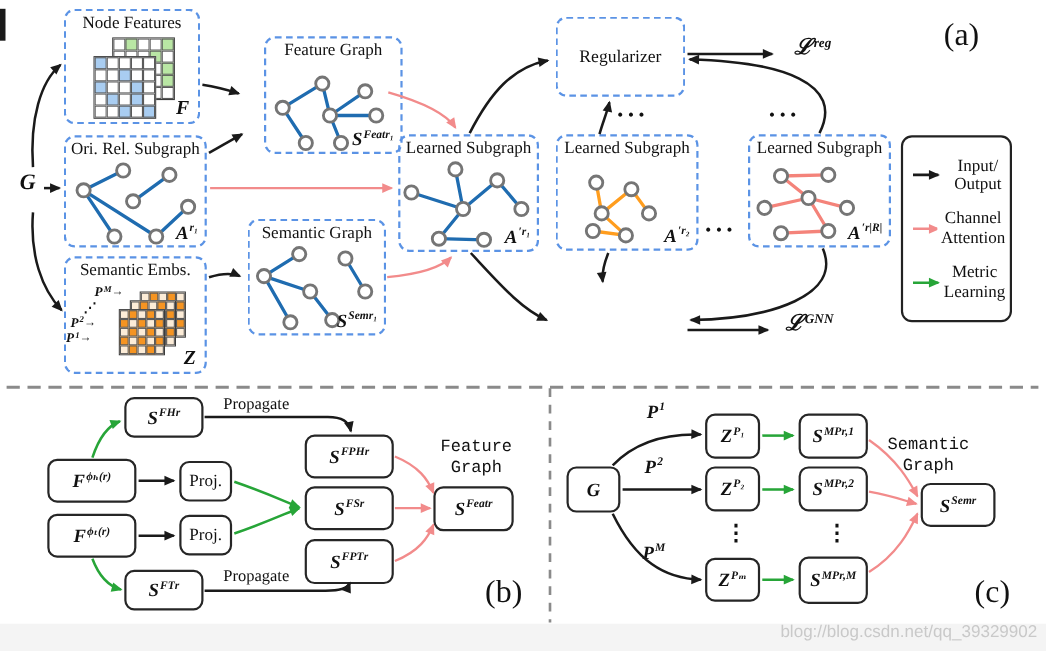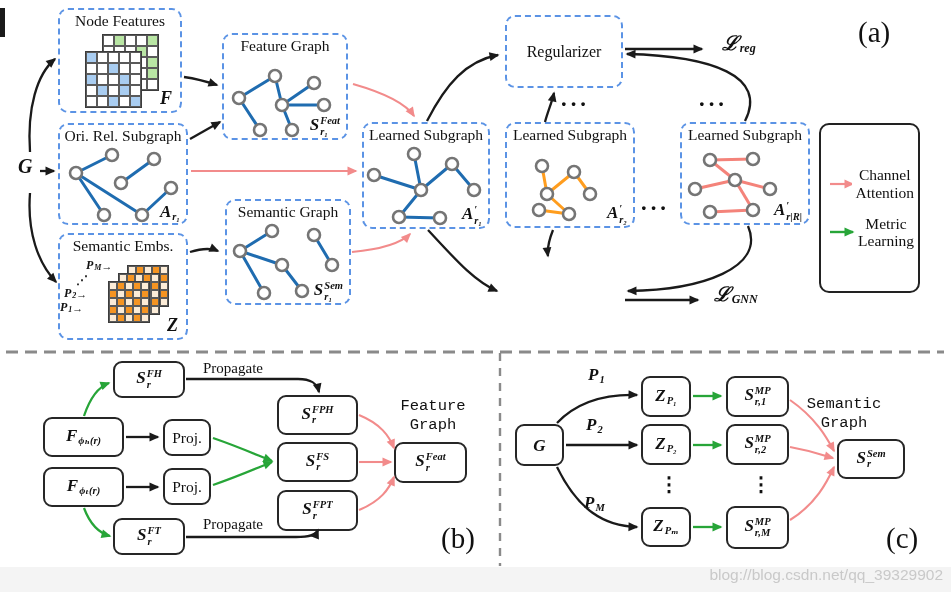--- a/index.html
+++ b/index.html
@@ -8,21 +8,21 @@
   .abs{position:absolute;}
   
   .dbox{position:absolute;border:2.5px dashed #5b93e5;border-radius:10px;box-sizing:border-box;}
   .btitle{position:relative;text-align:center;font-size:15.5px;line-height:1.15;padding-top:2px;color:#111;white-space:nowrap;}
   .centerbox{display:flex;align-items:center;justify-content:center;text-align:center;}
   
   .rbox{position:absolute;border:2.2px solid #262626;border-radius:9px;background:#fff;box-sizing:border-box;
         display:flex;align-items:center;justify-content:center;}
   
   .mth{display:inline-flex;align-items:flex-start;font-style:italic;font-weight:bold;font-size:17px;line-height:1;}
-  .mth .ss{display:inline-flex;flex-direction:column;font-size:10.5px;line-height:1;margin-left:1px;}
+  .mth .ss{display:inline-flex;flex-direction:row;font-size:10.5px;line-height:1;margin-left:1px;}
   .mth .ss .up{min-height:9px;}
   .mth .ss .dn{min-height:9px;}
   .mth.big{font-size:20px;}
   .mth.small{font-size:12px;}
   .mth.small .ss{font-size:8px;}
   .mth.small .ss .up{min-height:5px;}
   .corner{position:absolute;right:6px;bottom:1px;}
   .script{font-style:italic;font-weight:bold;font-size:18px;}
   
   .gsvg{position:absolute;}
@@ -319,21 +319,21 @@
           <span class="ss">
             <span class="up"></span>
             <span class="dn">1</span>
           </span>
         </span>
         <span style="font-size:11px">→</span>
     </div>
     <div class="corner script" style="right:8px;bottom:2px">Z</div>
   </div>
 
-  <div class="dbox" style="left:222px;top:33px;width:126px;height:107px">
+  <div class="dbox" style="left:240px;top:33px;width:126px;height:107px">
     <div class="btitle">Feature Graph</div>
     <svg class="gsvg" style="left:3px;top:21px" width="120" height="82">
       <line class="edge e-blue" x1="48" y1="20" x2="12" y2="42"></line>
       <line class="edge e-blue" x1="48" y1="20" x2="55" y2="49"></line>
       <line class="edge e-blue" x1="55" y1="49" x2="87" y2="27"></line>
       <line class="edge e-blue" x1="55" y1="49" x2="97" y2="49"></line>
       <line class="edge e-blue" x1="55" y1="49" x2="65" y2="74"></line>
       <line class="edge e-blue" x1="12" y1="42" x2="33" y2="74"></line>
       <circle class="gnode" cx="48" cy="20" r="6"></circle>
         <circle class="gnode" cx="12" cy="42" r="6"></circle>
@@ -487,20 +487,29 @@
       </span>
   </div>
 
   <div class="dots-h" style="left:560px;top:92px">···</div>
   <div class="dots-h" style="left:698px;top:92px">···</div>
   <div class="dots-h" style="left:640px;top:196px">···</div>
 
   <div class="legend" style="left:819px;top:123px;width:101px;height:170px">
     <div class="litem">
       <svg width="32" height="12">
+          <line x1="1" y1="6" x2="24" y2="6" stroke="#1a1a1a" stroke-width="2.4" marker-end="url(#mk-black)"></line>
+        </svg>
+      <div class="ltext">
+        <div>Input/</div>
+          <div>Output</div>
+      </div>
+    </div>
+    <div class="litem">
+      <svg width="32" height="12">
           <line x1="1" y1="6" x2="24" y2="6" stroke="#f28b8b" stroke-width="2.2" marker-end="url(#mk-pink)"></line>
         </svg>
       <div class="ltext">
         <div>Channel</div>
           <div>Attention</div>
       </div>
     </div>
     <div class="litem">
       <svg width="32" height="12">
           <line x1="1" y1="6" x2="24" y2="6" stroke="#27a538" stroke-width="2.4" marker-end="url(#mk-green)"></line>

